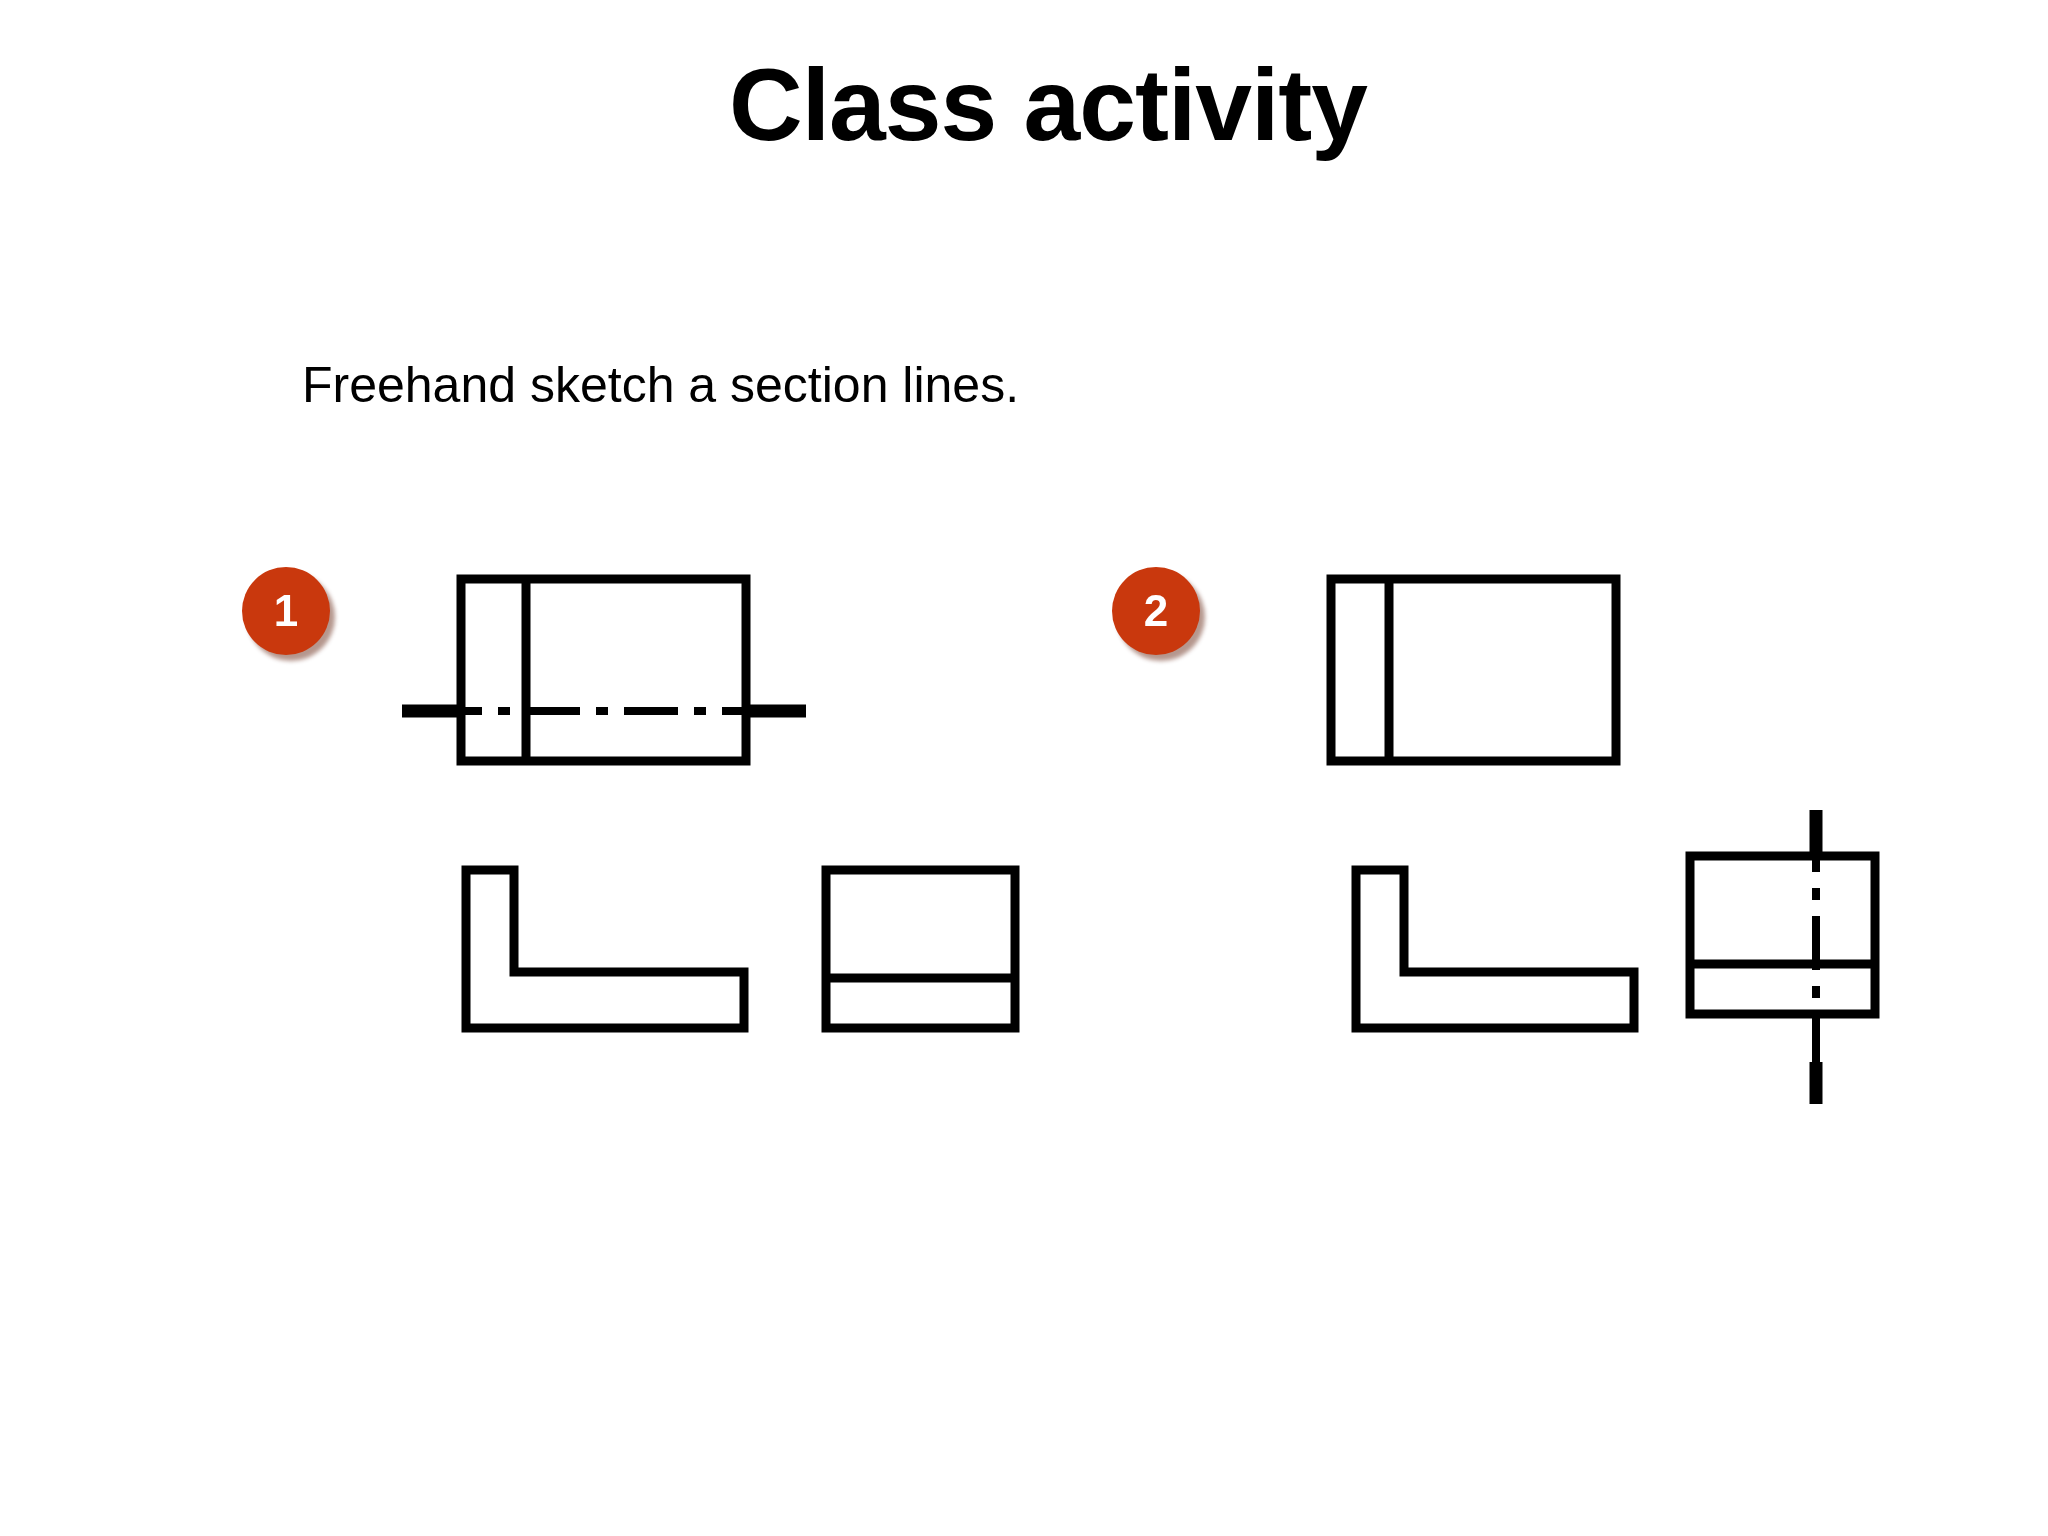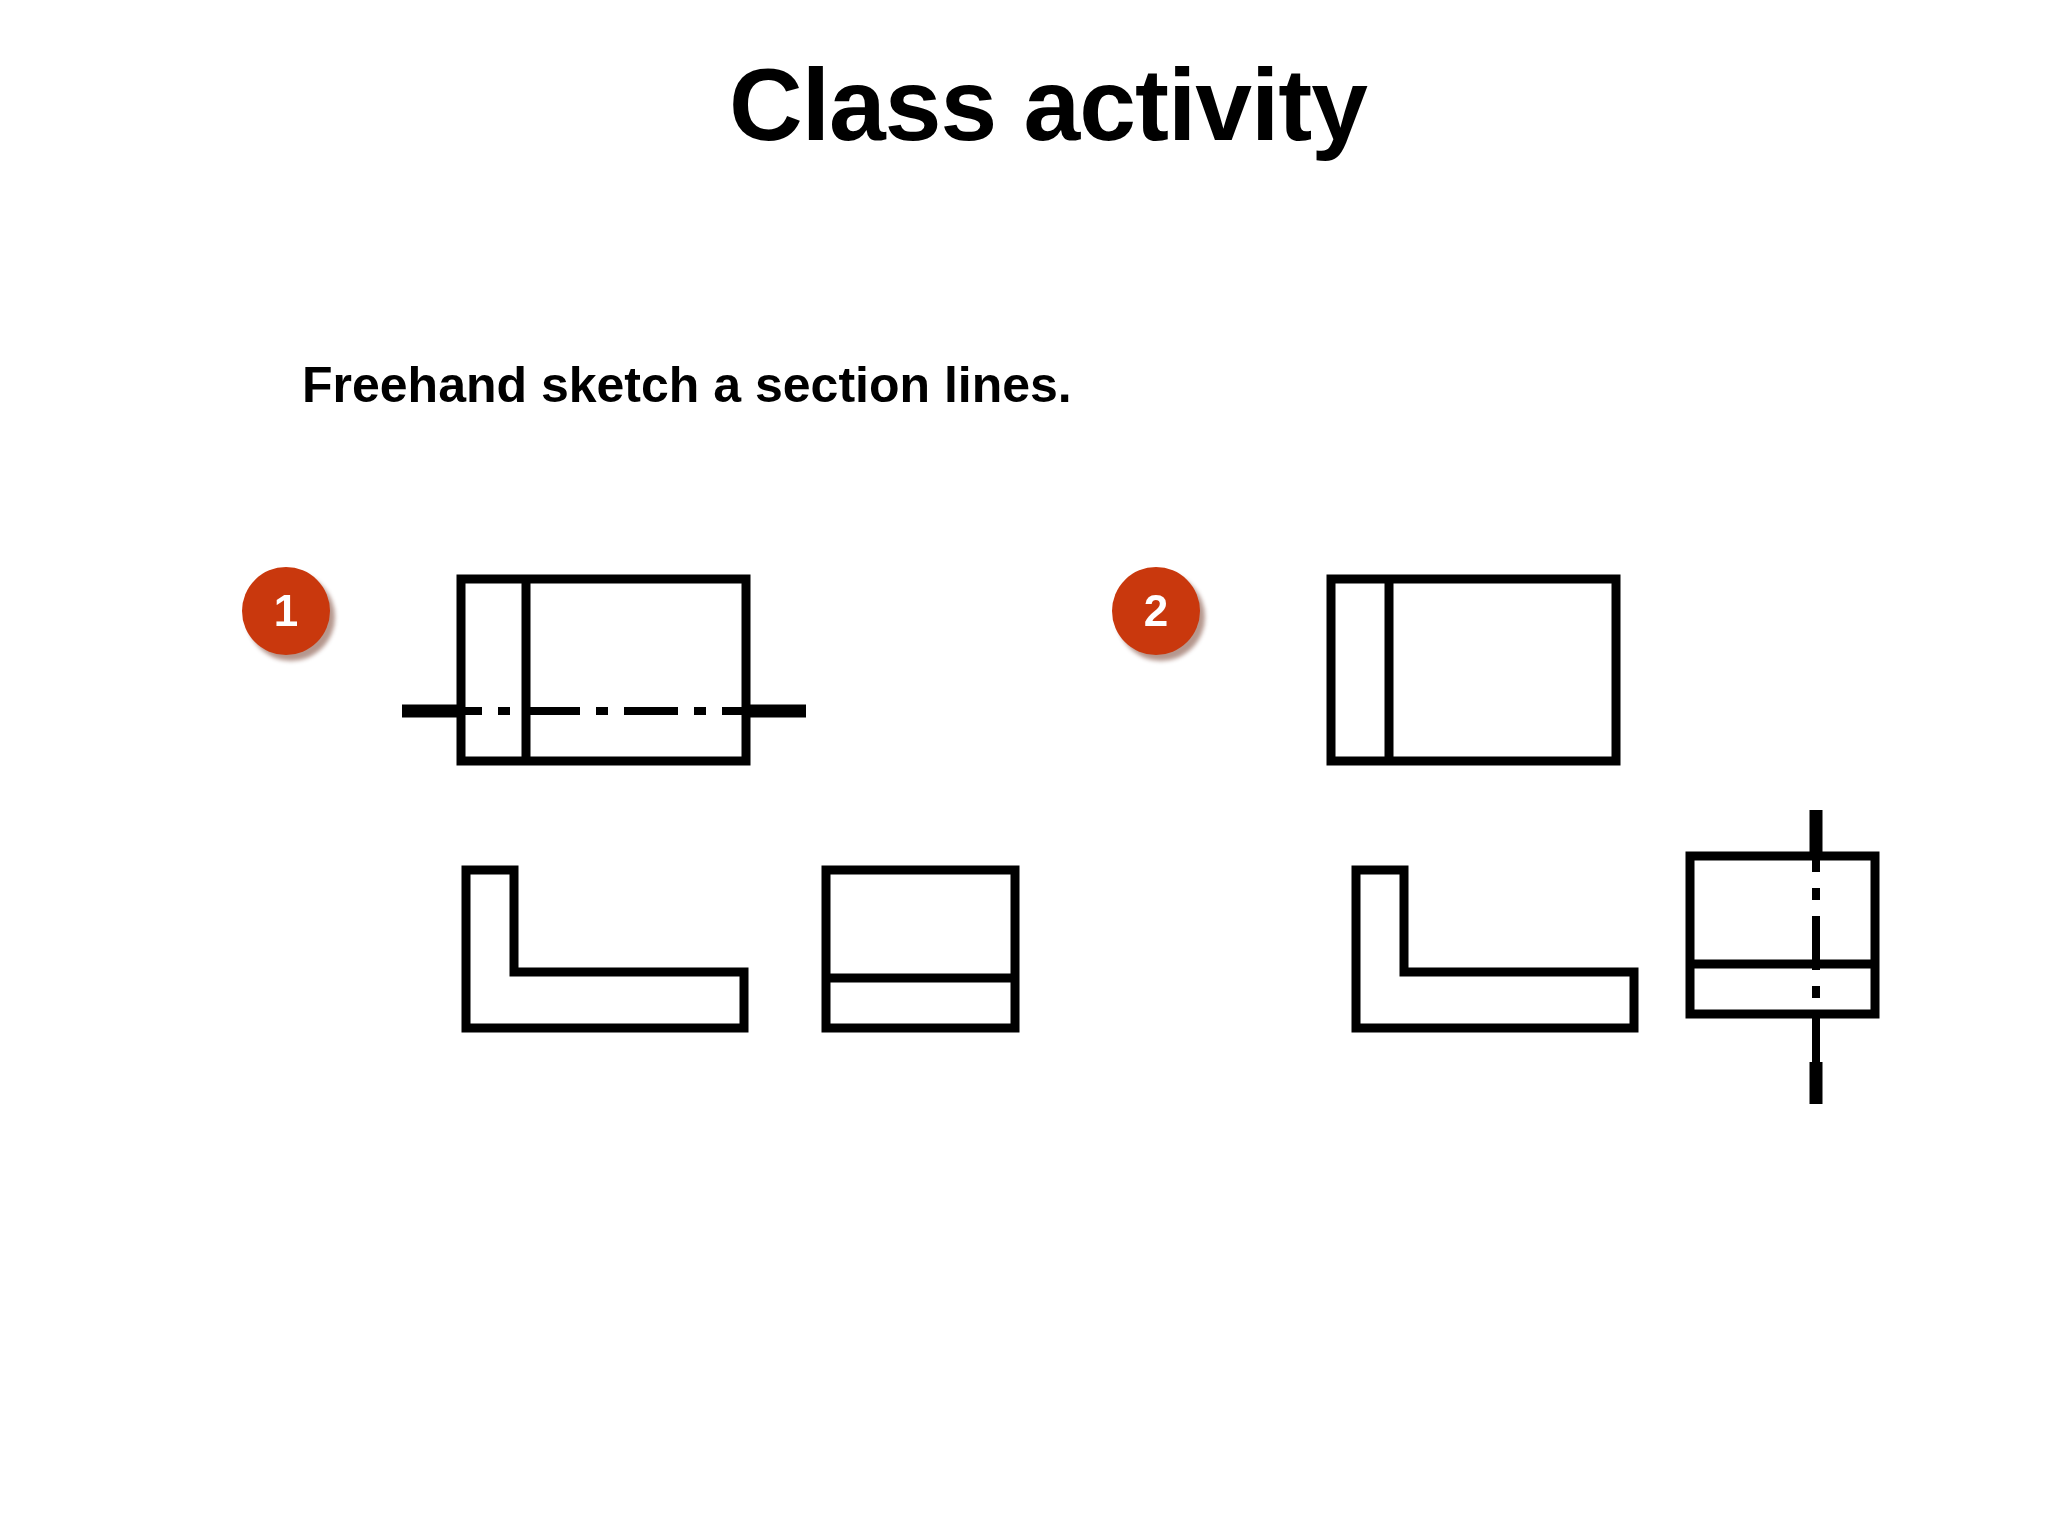--- a/index.html
+++ b/index.html
@@ -29,21 +29,21 @@
     color: #000000;
     letter-spacing: -1px;
     line-height: 1.05;
     white-space: nowrap;
   }
   #subtitle {
     position: absolute;
     left: 278px;
     top: 358px;
     font-size: 50px;
-    font-weight: bold;
+    font-weight: normal;
     color: #000000;
     line-height: 1.1;
     white-space: nowrap;
   }
 
   
   .badge {
     position: absolute;
     width: 88px;
     height: 88px;

